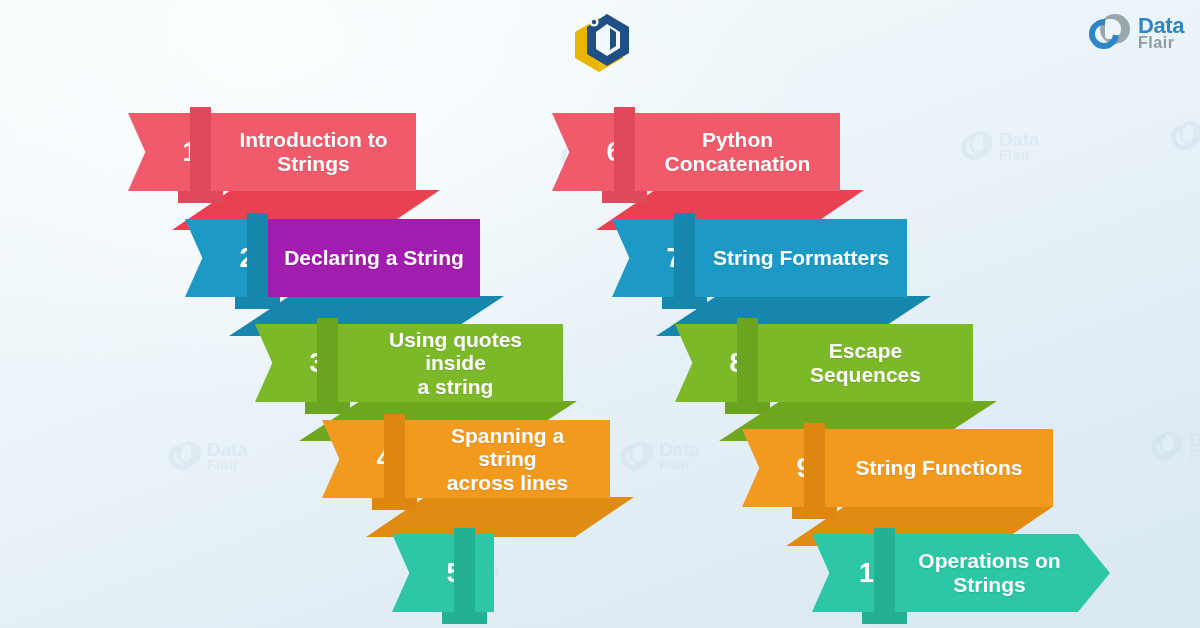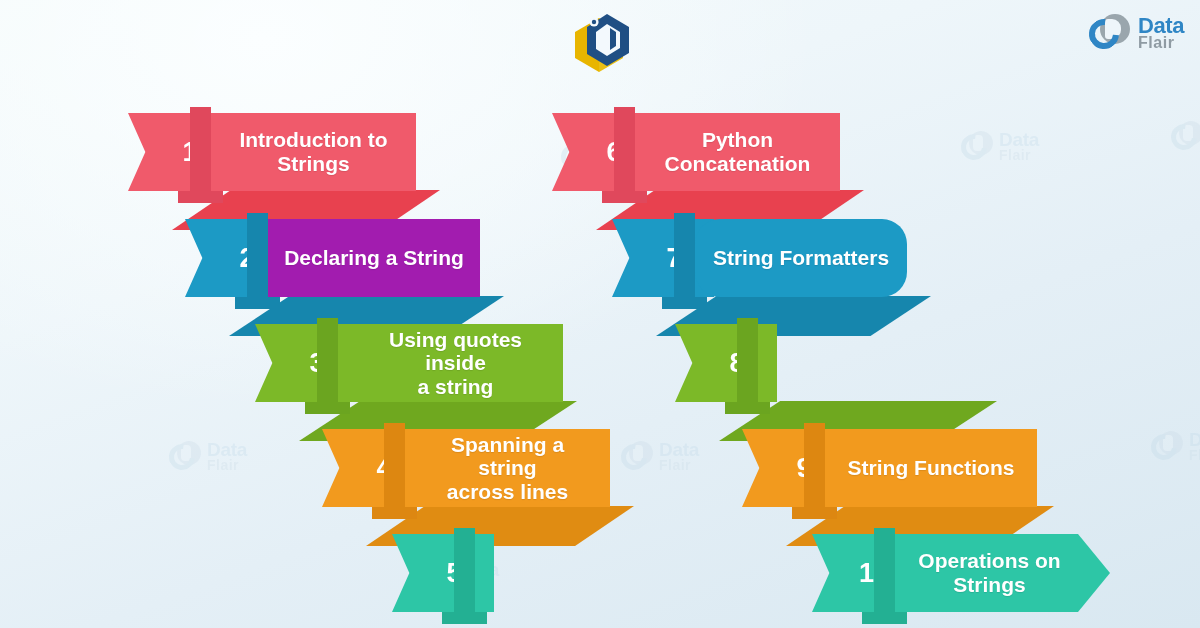--- a/index.html
+++ b/index.html
@@ -265,21 +265,21 @@
       <div class="tail" style="background: rgb(111, 168, 31); width: 278px;"></div>
       <div class="left-blk" style="background: rgb(124, 185, 40);"></div>
       <div class="num">3</div>
       <div class="fold-foot" style="background: rgb(107, 165, 32);"></div>
       <div class="fold" style="background: rgb(107, 165, 32);"></div>
       <div class="panel" style="background: rgb(124, 185, 40); width: 215px; margin-left: 10px;">
         <div class="panel-txt">Using quotes inside
 a string</div>
       </div>
     </div>
-    <div class="ribbon" style="left: 322px; top: 423px; width: 288px; height: 130px;">
+    <div class="ribbon" style="left: 322px; top: 414px; width: 288px; height: 130px;">
       <div class="tail" style="background: rgb(224, 140, 18); width: 268px;"></div>
       <div class="left-blk" style="background: rgb(242, 154, 30);"></div>
       <div class="num">4</div>
       <div class="fold-foot" style="background: rgb(221, 135, 17);"></div>
       <div class="fold" style="background: rgb(221, 135, 17);"></div>
       <div class="panel" style="background: rgb(242, 154, 30); width: 205px;">
         <div class="panel-txt">Spanning a string
 across lines</div>
       </div>
     </div>
@@ -299,38 +299,41 @@
         <div class="panel-txt">Python
 Concatenation</div>
       </div>
     </div>
     <div class="ribbon" style="left: 612px; top: 213px; width: 295px; height: 130px;">
       <div class="tail" style="background: rgb(22, 134, 173); width: 275px;"></div>
       <div class="left-blk" style="background: rgb(28, 154, 197);"></div>
       <div class="num">7</div>
       <div class="fold-foot" style="background: rgb(22, 134, 173);"></div>
       <div class="fold" style="background: rgb(22, 134, 173);"></div>
-      <div class="panel" style="background: rgb(28, 154, 197); width: 212px; border-radius: 25px;">
+      <div class="panel" style="background: rgb(28, 154, 197); width: 212px;">
         <div class="panel-txt">String Formatters</div>
       </div>
     </div>
     <div class="ribbon" style="left: 675px; top: 318px; width: 298px; height: 130px;">
       <div class="tail" style="background: rgb(111, 168, 31); width: 278px;"></div>
       <div class="left-blk" style="background: rgb(124, 185, 40);"></div>
       <div class="num">8</div>
       <div class="fold-foot" style="background: rgb(107, 165, 32);"></div>
       <div class="fold" style="background: rgb(107, 165, 32);"></div>
+      <div class="panel" style="background: rgb(124, 185, 40); width: 215px;">
+        <div class="panel-txt">Escape Sequences</div>
+      </div>
     </div>
     <div class="ribbon" style="left: 742px; top: 423px; width: 288px; height: 130px;">
       <div class="tail" style="background: rgb(224, 140, 18); width: 268px;"></div>
       <div class="left-blk" style="background: rgb(242, 154, 30);"></div>
       <div class="num">9</div>
       <div class="fold-foot" style="background: rgb(221, 135, 17);"></div>
       <div class="fold" style="background: rgb(221, 135, 17);"></div>
-      <div class="panel" style="background: rgb(242, 154, 30); width: 212px;">
+      <div class="panel" style="background: rgb(242, 154, 30); width: 228px;">
         <div class="panel-txt">String Functions</div>
       </div>
     </div>
     <div class="ribbon arrow" style="left: 812px; top: 528px; width: 298px; height: 130px;">
       <div class="left-blk" style="background: rgb(45, 198, 166);"></div>
       <div class="num">10</div>
       <div class="fold-foot" style="background: rgb(35, 176, 147);"></div>
       <div class="fold" style="background: rgb(35, 176, 147);"></div>
       <div class="panel" style="background: rgb(45, 198, 166); width: 215px;">
         <div class="panel-txt">Operations on

